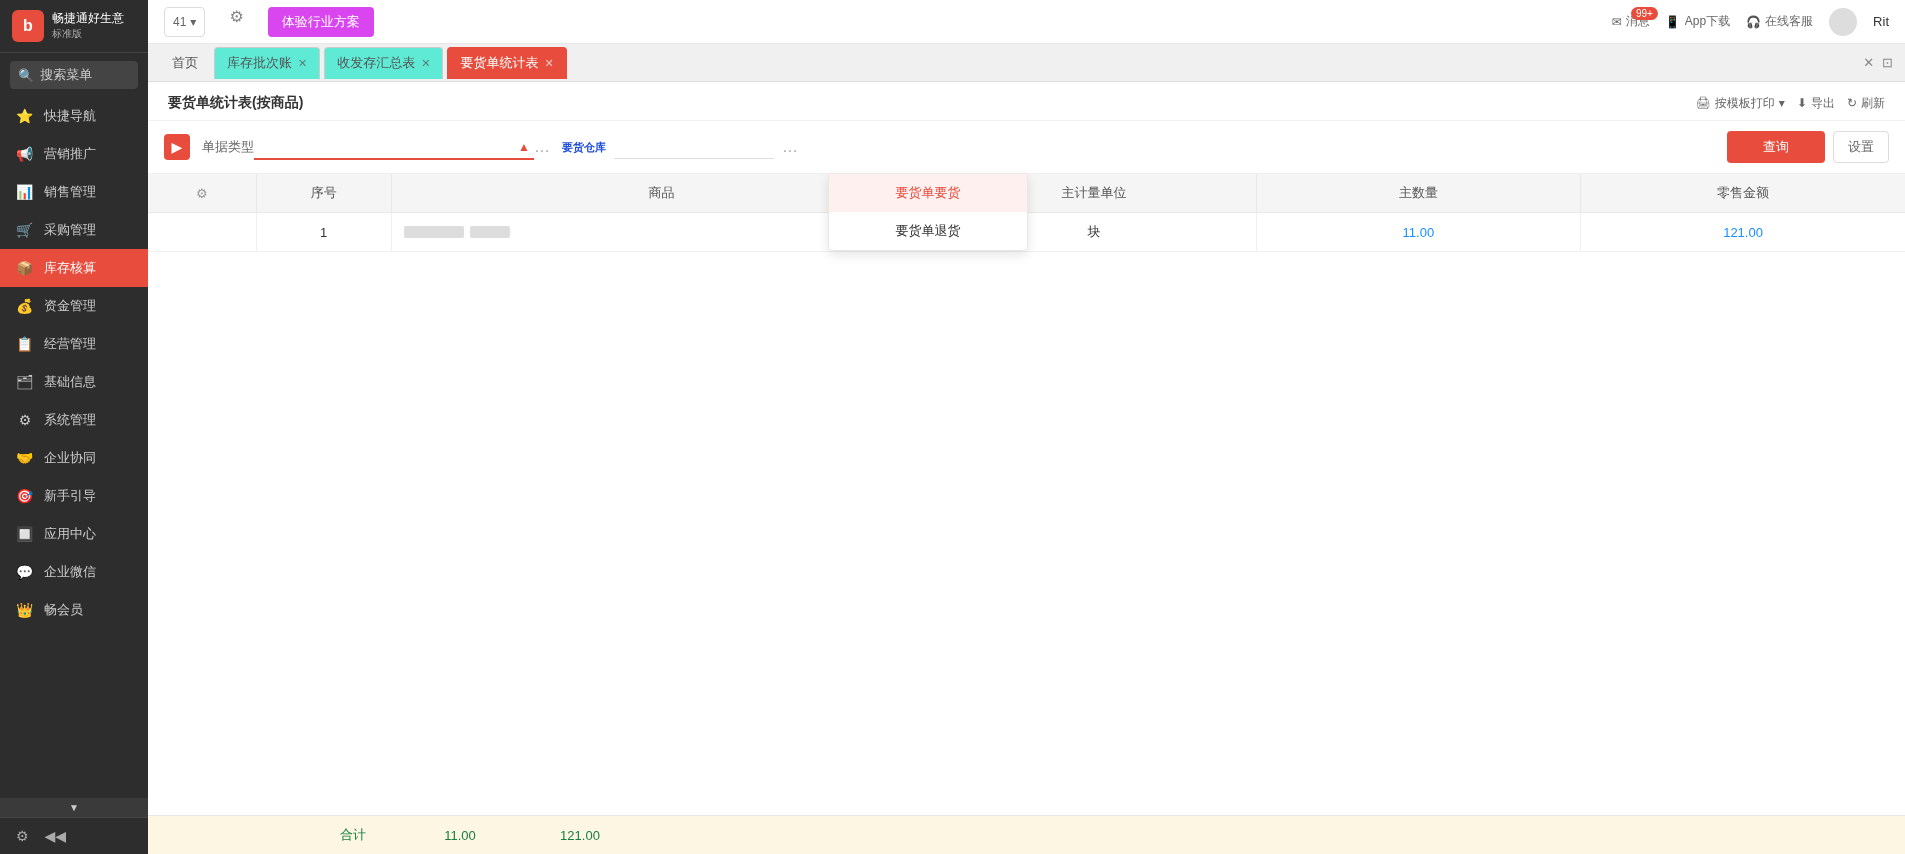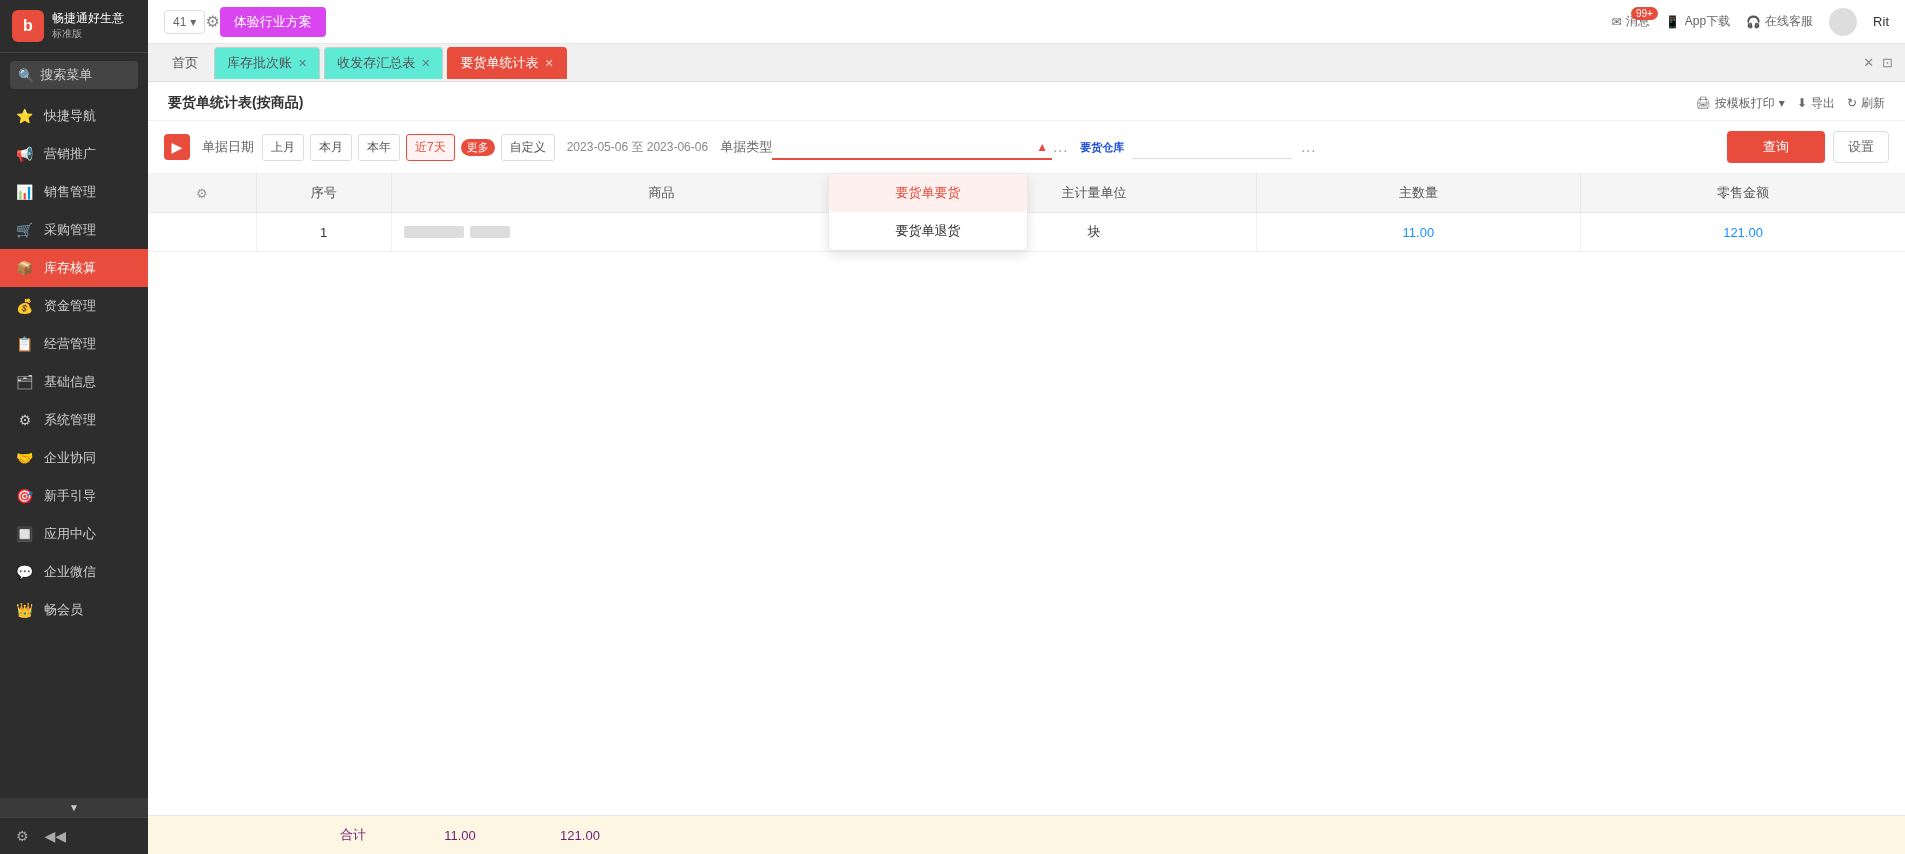--- a/index.html
+++ b/index.html
@@ -93,21 +93,21 @@
     .topbar {
       background: #fff;
       height: 44px;
       display: flex;
       align-items: center;
       padding: 0 16px;
       border-bottom: 1px solid #e8e8e8;
       gap: 12px;
       flex-shrink: 0;
     }
-    .topbar-left { display: flex; align-items: center; gap: 0; flex: 1; }
+    .topbar-left { display: flex; gap: 24px; flex: 1; }
     .topbar-store {
       display: flex;
       align-items: center;
       gap: 4px;
       border: 1px solid #ddd;
       border-radius: 4px;
       padding: 4px 8px;
       cursor: pointer;
       font-size: 12px;
       color: #666;
@@ -408,21 +408,21 @@
     .col-amount { width: 120px; }
 
     
     .table-footer {
       background: #fdf6e3;
       border-top: 1px solid #e8e8e8;
       display: flex;
       align-items: center;
       padding: 10px 12px;
       font-size: 13px;
-      color: #701a75;
+      color: #15803d;
       flex-shrink: 0;
     }
     .footer-label { width: 240px; padding-left: 60px; }
 
     
     .product-cell { display: flex; align-items: center; gap: 6px; }
     .product-bar { width: 60px; height: 12px; background: #ddd; border-radius: 2px; }
     .product-bar2 { width: 40px; height: 12px; background: #ddd; border-radius: 2px; }
     .value-link { color: #1890ff; cursor: pointer; }
 
@@ -581,32 +581,20 @@
         <button class="btn-refresh">
           <span>↻</span>
           <span>刷新</span>
         </button>
       </div>
     </div>
 
     <div class="filter-bar">
       <div class="filter-toggle">▶</div>
 
-      <div class="filter-section">
-        <span class="filter-label">单据日期</span>
-        <div class="filter-dates">
-          <button class="date-btn">上月</button>
-          <button class="date-btn">本月</button>
-          <button class="date-btn">本年</button>
-          <button class="date-btn active">近7天</button>
-          <span class="date-badge">更多</span>
-          <button class="date-btn">自定义</button>
-        </div>
-        <span class="date-range">2023-05-06 至 2023-06-06</span>
-      </div>
 
       <div class="type-section">
         <span class="type-label">单据类型</span>
         <div class="type-select-wrapper">
           <input class="type-input" value="" style="">
           <span class="type-dropdown-arrow">▲</span>
         </div>
         <span class="type-more">…</span>
       </div>
 

